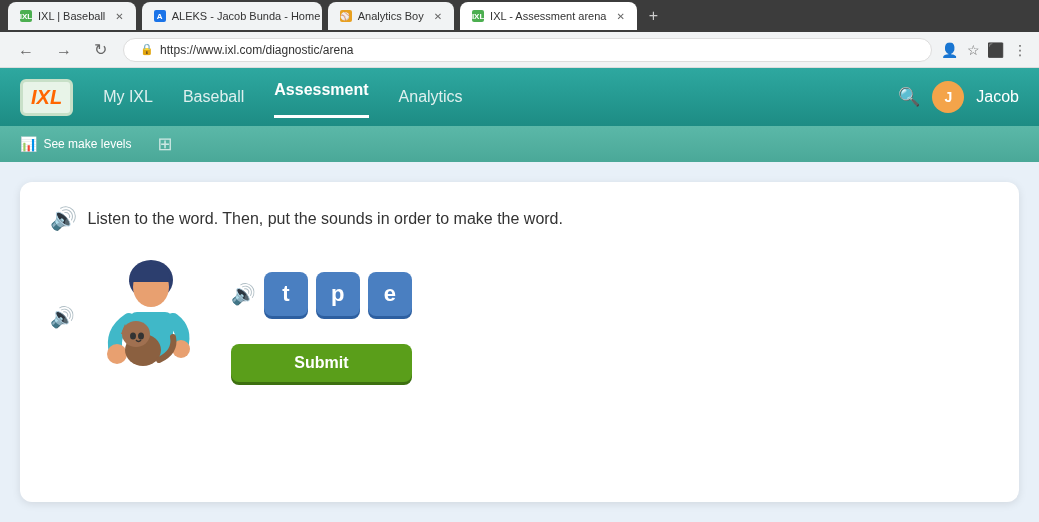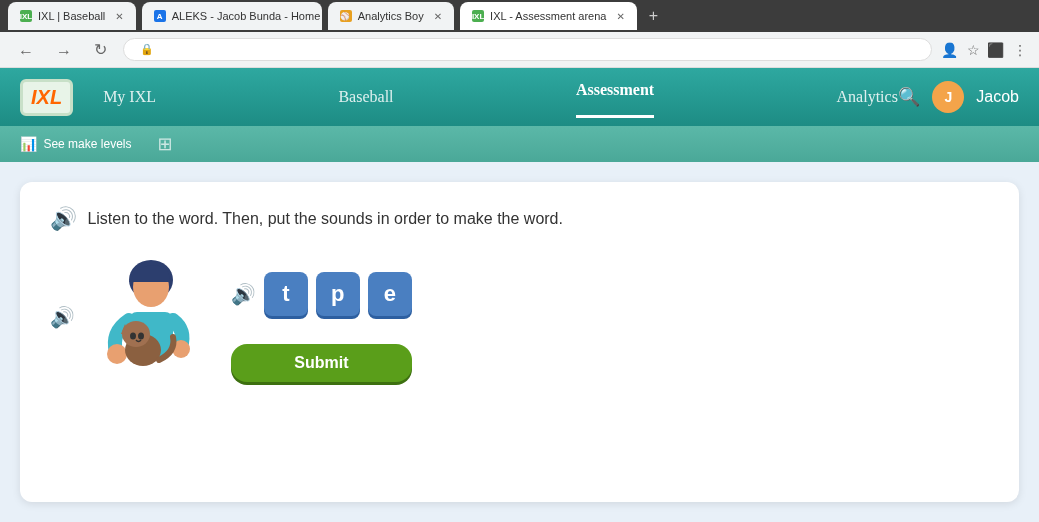--- a/index.html
+++ b/index.html
@@ -122,22 +122,21 @@
     }
     .logo-i { color: #ff6600; }
     .logo-x { color: #ff6600; }
     .logo-l { color: #ff6600; }
 
     .nav-links {
       display: flex;
       gap: 30px;
       align-items: center;
       flex: 1;
-      justify-content: space-between;
-      font-family: Liberation Serif, serif;
+      justify-content: flex-start;
     }
     .nav-link {
       color: rgba(255,255,255,0.85);
       font-size: 16px;
       cursor: pointer;
       padding: 4px 0;
       text-decoration: none;
     }
     .nav-link.active {
       color: white;
@@ -289,21 +288,21 @@
       font-weight: bold;
       cursor: pointer;
       border: none;
       box-shadow: 0 3px 0 #2d5fa0;
     }
 
     .submit-btn {
       background: #5a9e1a;
       color: white;
       border: none;
-      border-radius: 16px;
+      border-radius: 8px;
       padding: 10px 24px;
       font-size: 16px;
       cursor: pointer;
       font-weight: bold;
       margin-top: 16px;
       box-shadow: 0 3px 0 #3d7010;
     }
   </style>
 </head>
 <body>
@@ -331,20 +330,21 @@
   </div>
   <span class="new-tab-btn">+</span>
 </div>
 
 <div class="address-bar">
   <span class="nav-btn">←</span>
   <span class="nav-btn">→</span>
   <span class="nav-btn">↻</span>
   <div class="url-bar">
     <span class="url-lock">🔒</span>
+    <span>https://www.ixl.com/diagnostic/arena</span>
   </div>
   <div class="browser-actions">
     <span>👤</span>
     <span>☆</span>
     <span>⬛</span>
     <span>⋮</span>
   </div>
 </div>
 
 <div class="ixl-app">

